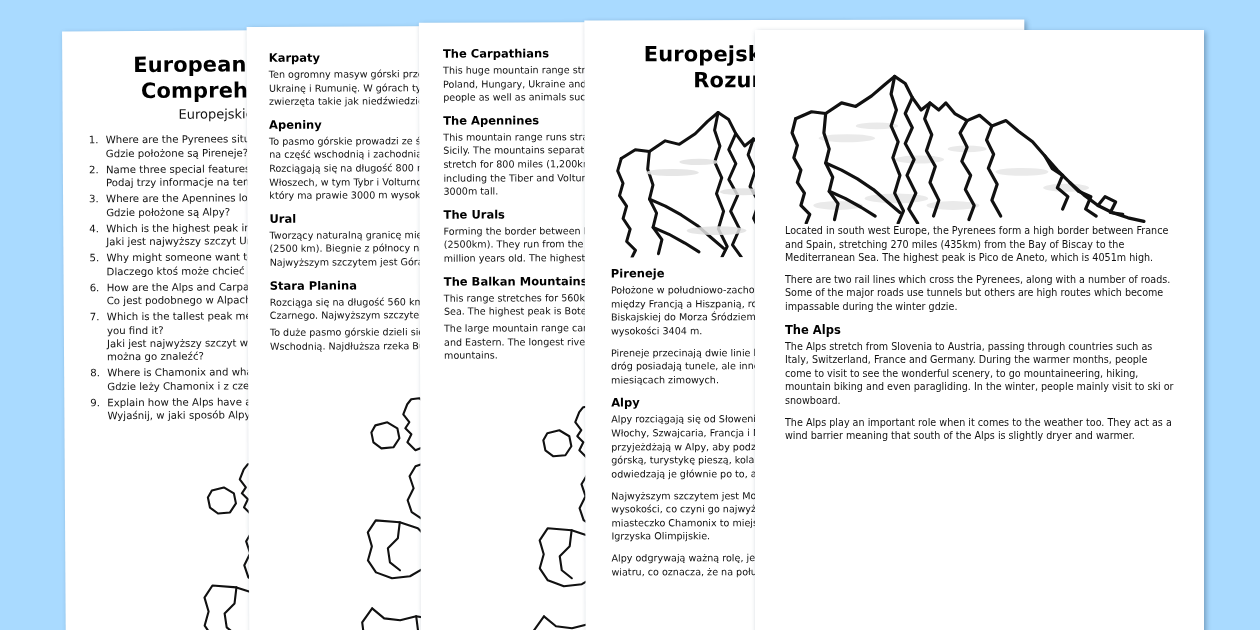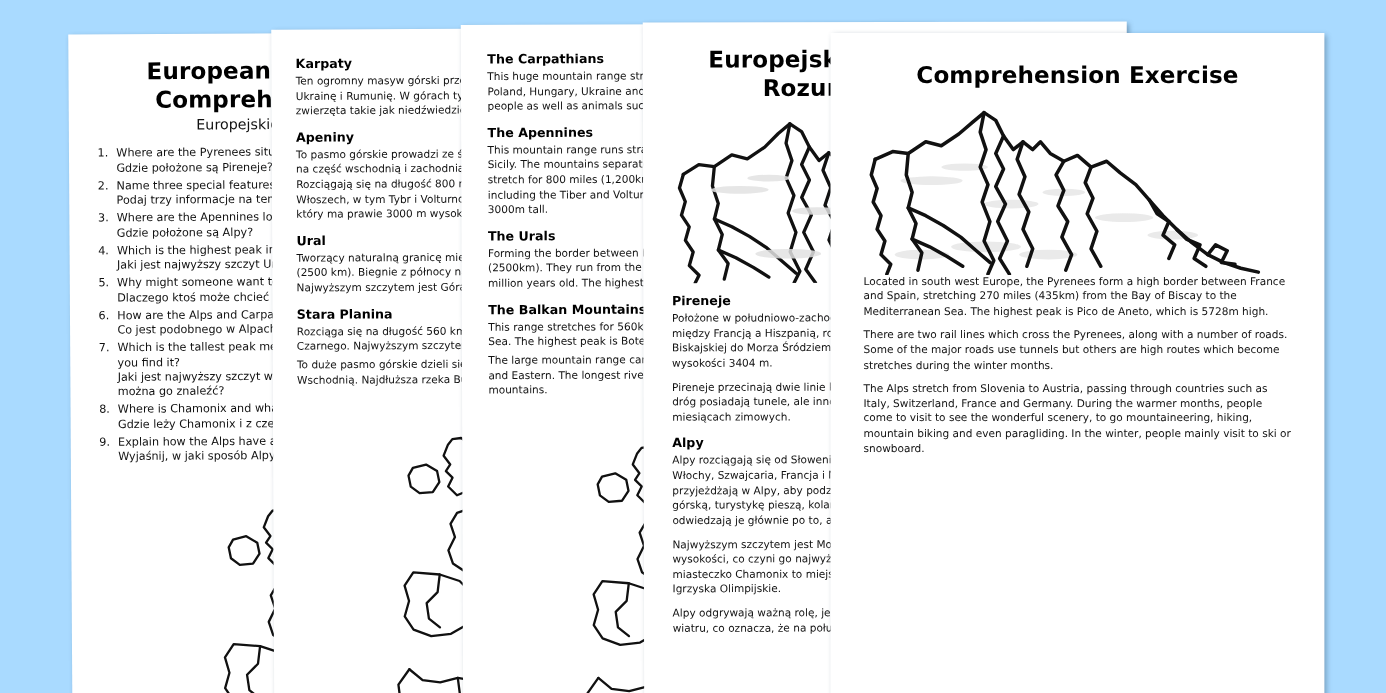--- a/index.html
+++ b/index.html
@@ -329,21 +329,20 @@
 
       <div class="h-sec">Alpy</div>
       <p class="para">Alpy rozciągają się od Słowenii po Austrię, przechodząc przez takie kraje jak Włochy, Szwajcaria, Francja i Niemcy. Podczas cieplejszych miesięcy ludzie przyjeżdżają w Alpy, aby podziwiać wspaniałe krajobrazy, uprawiać wspinaczkę górską, turystykę pieszą, kolarstwo górskie czy paralotniarstwo. Zimą ludzie odwiedzają je głównie po to, aby pojeździć na nartach lub snowboardzie.</p>
       <p class="para">Najwyższym szczytem jest Mont Blanc (Biała Góra), który ma 4810 m wysokości, co czyni go najwyższym szczytem w Europie Zachodniej. Pobliskie miasteczko Chamonix to miejsce, gdzie odbyły się pierwsze w historii Zimowe Igrzyska Olimpijskie.</p>
       <p class="para">Alpy odgrywają ważną rolę, jeśli chodzi o pogodę. Działają one jako bariera dla wiatru, co oznacza, że na południe od Alp jest nieco bardziej sucho i ciepło.</p>
     </div>
   </div>
 
   <div class="sheet p5 ws">
     <div class="sheet-inner pad-e">
-      <div class="title-main">Comprehension Exercise</div>
 
       <svg class="mountain-art" viewBox="0 0 440 170" style="margin-top:16px;height:152px" preserveAspectRatio="xMidYMid meet">
         <g fill="#e8e8e8" stroke="none" opacity=".9">
           <ellipse cx="70" cy="74" rx="32" ry="4.5"></ellipse>
           <ellipse cx="104" cy="60" rx="24" ry="3.8"></ellipse>
           <ellipse cx="152" cy="98" rx="28" ry="4.5"></ellipse>
           <ellipse cx="206" cy="86" rx="22" ry="3.8"></ellipse>
           <ellipse cx="268" cy="112" rx="30" ry="4.5"></ellipse>
           <ellipse cx="318" cy="130" rx="26" ry="4.5"></ellipse>
           <ellipse cx="126" cy="142" rx="36" ry="5.5"></ellipse>
@@ -360,20 +359,22 @@
           <path d="M206 54 L198 68 L206 84 L200 100 L210 116 L204 132 L214 150 L208 166"></path>
           <path d="M234 60 L228 76 L236 92 L230 108 L240 126 L234 144 L244 162"></path>
           <path d="M46 102 L64 110 L82 120 L100 132 L116 146 L130 158"></path>
           <path d="M50 134 L68 142 L86 152 L102 162"></path>
           <path d="M294 94 L302 108 L314 116 L308 130 L320 140 L314 154"></path>
           <path d="M322 124 L332 134 L346 140 L340 154 L352 162"></path>
           <path d="M354 150 L362 140 L374 146 L368 158 L382 160"></path>
         </g>
       </svg>
 
-      <p class="para">Located in south west Europe, the Pyrenees form a high border between France and Spain, stretching 270 miles (435km) from the Bay of Biscay to the Mediterranean Sea. The highest peak is Pico de Aneto, which is 5728m high.</p>
-      <p class="para">There are two rail lines which cross the Pyrenees, along with a number of roads. Some of the major roads use tunnels but others are high routes which become stretches during the winter months.</p>
-
+      <p class="para">Located in south west Europe, the Pyrenees form a high border between France and Spain, stretching 270 miles (435km) from the Bay of Biscay to the Mediterranean Sea. The highest peak is Pico de Aneto, which is 4051m high.</p>
+      <p class="para">There are two rail lines which cross the Pyrenees, along with a number of roads. Some of the major roads use tunnels but others are high routes which become impassable during the winter gdzie.</p>
+
+      <div class="h-sec">The Alps</div>
       <p class="para">The Alps stretch from Slovenia to Austria, passing through countries such as Italy, Switzerland, France and Germany. During the warmer months, people come to visit to see the wonderful scenery, to go mountaineering, hiking, mountain biking and even paragliding. In the winter, people mainly visit to ski or snowboard.</p>
+      <p class="para">The Alps play an important role when it comes to the weather too. They act as a wind barrier meaning that south of the Alps is slightly dryer and warmer.</p>
     </div>
   </div>
 
 </div>
 
 </body></html>

